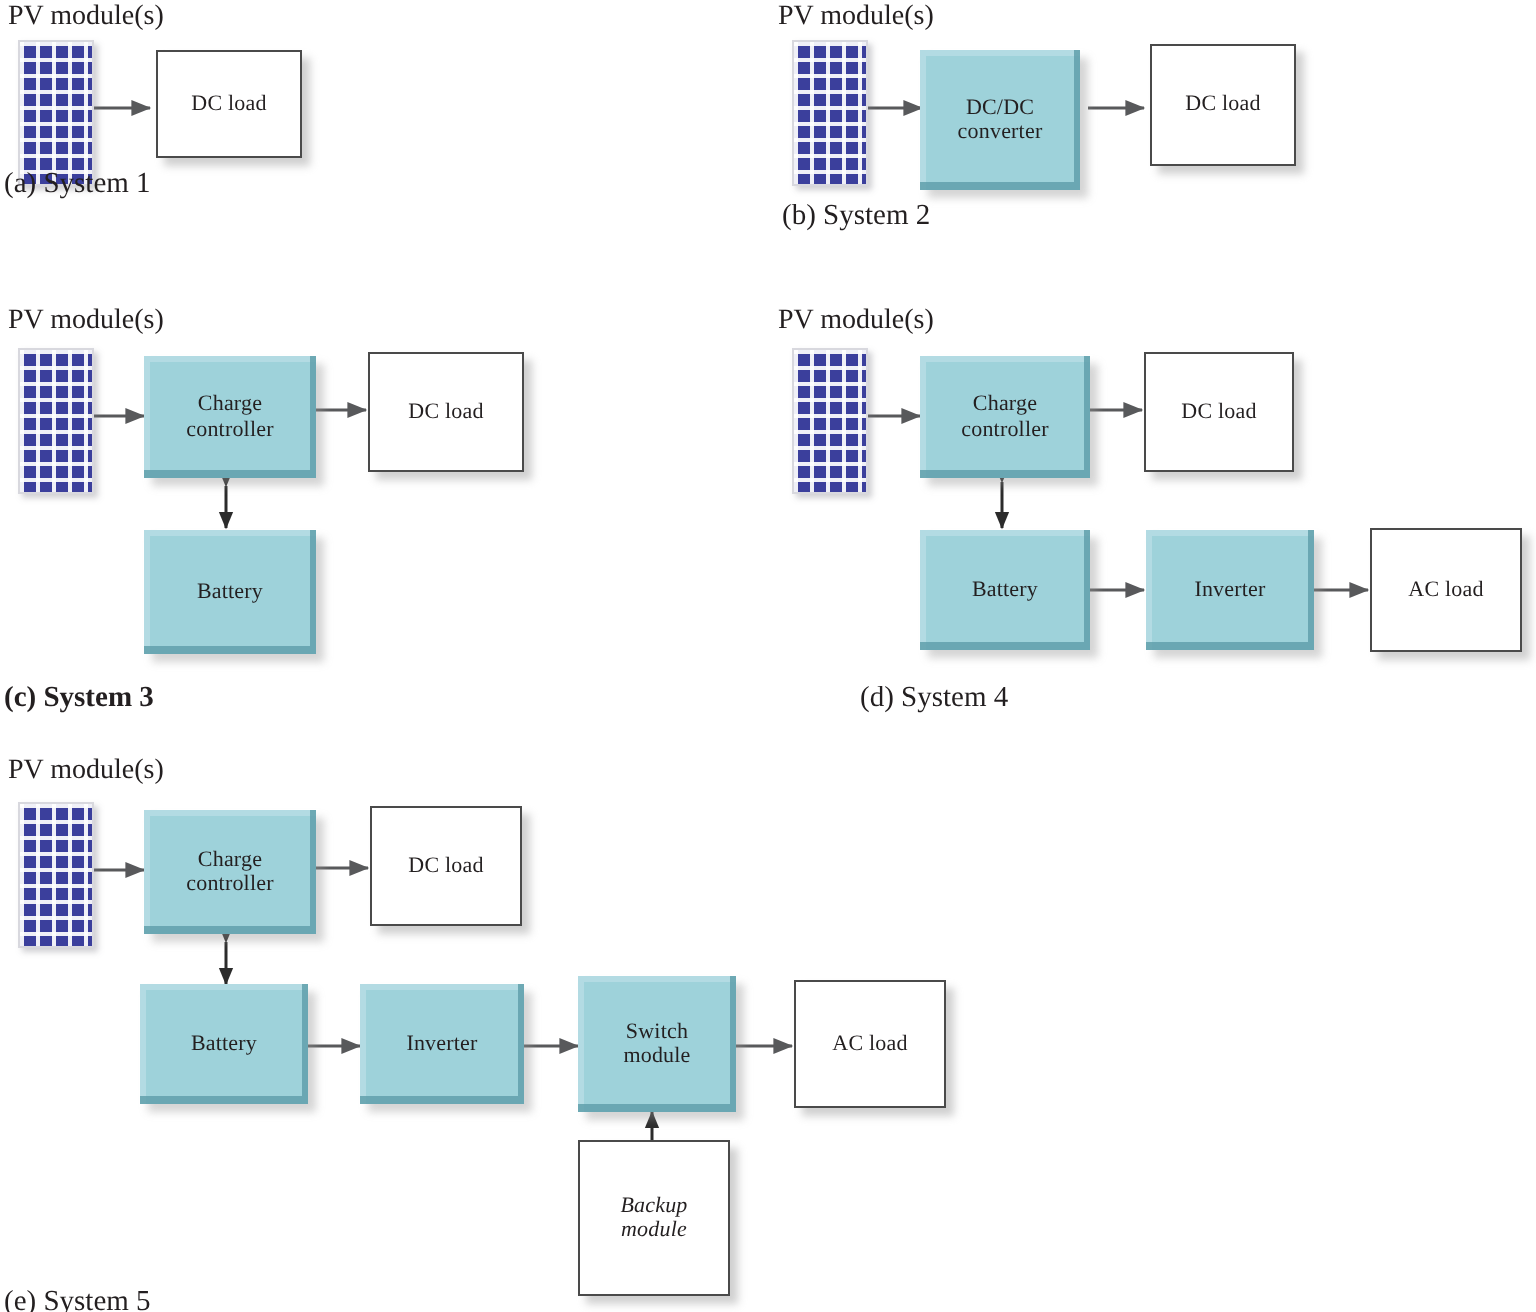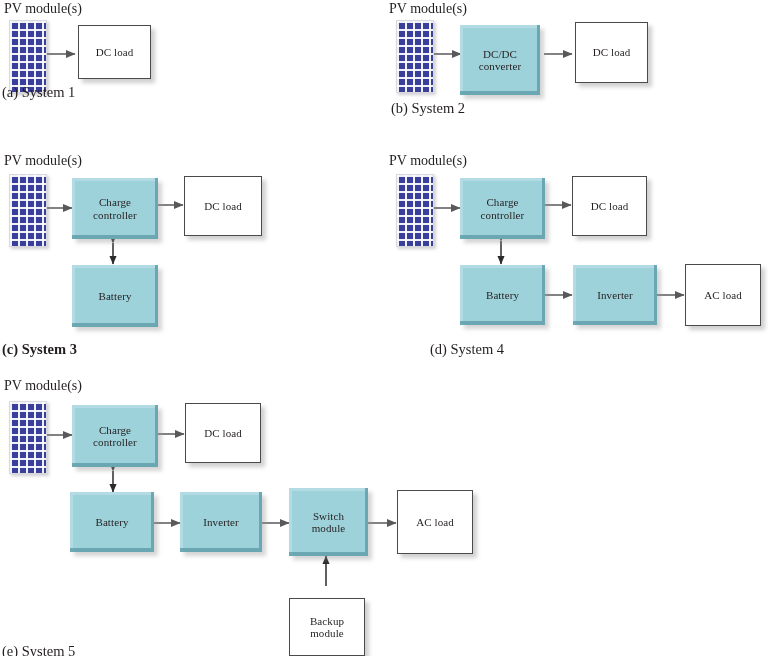--- a/index.html
+++ b/index.html
@@ -252,21 +252,21 @@
     <div>
       <span>Switch</span>
       <span>module</span>
     </div>
   </div>
 
   <div class="abs box box-white" style="left:397px;top:112px;width:76px;height:64px;">
     <span>AC load</span>
   </div>
 
-  <div class="abs box box-white" style="left:289px;top:220px;width:76px;height:58px;">
+  <div class="abs box box-white" style="left:289px;top:192px;width:76px;height:78px;font-style:italic;">
     <div>
       <span>Backup</span>
       <span>module</span>
     </div>
   </div>
 
   <div class="abs caption" style="left:2px;top:253px;margin-top:12px;">(e) System 5</div>
 </div>
 
 </body></html>

